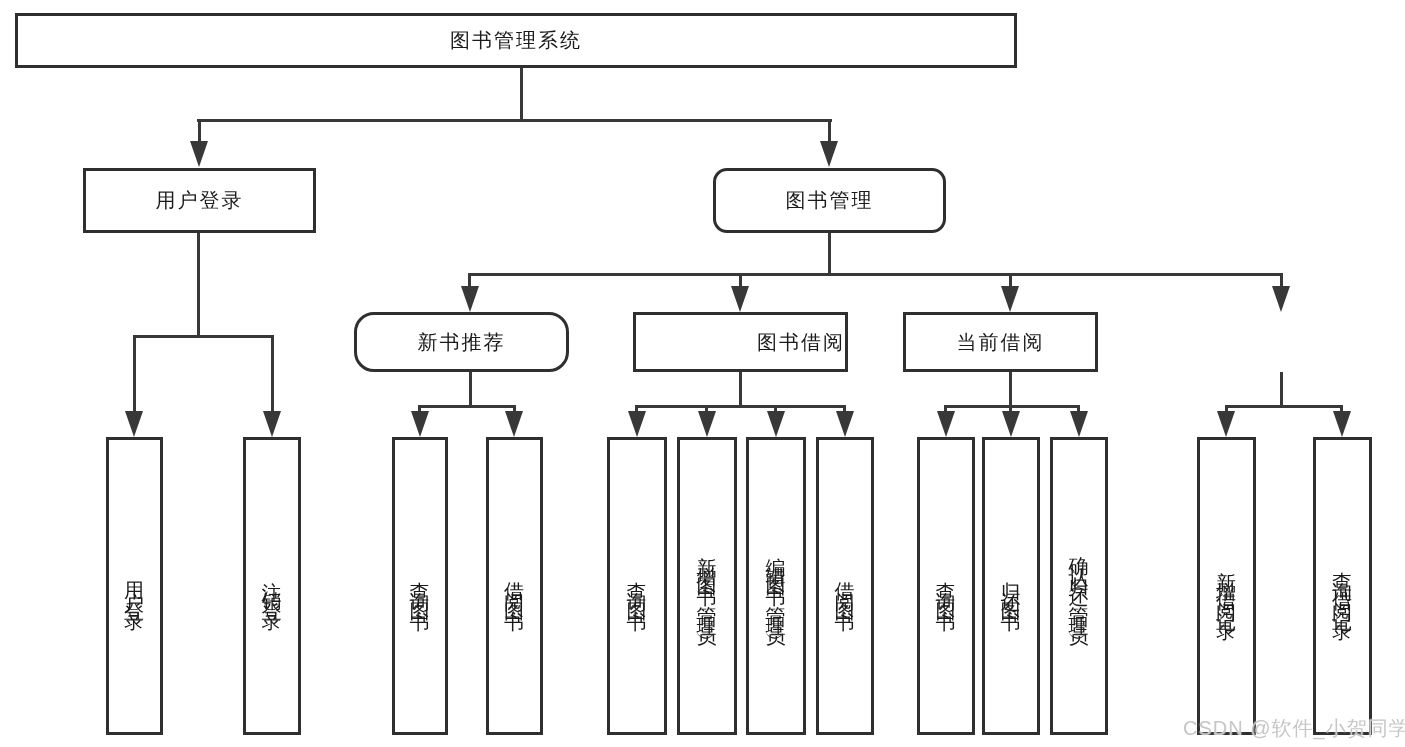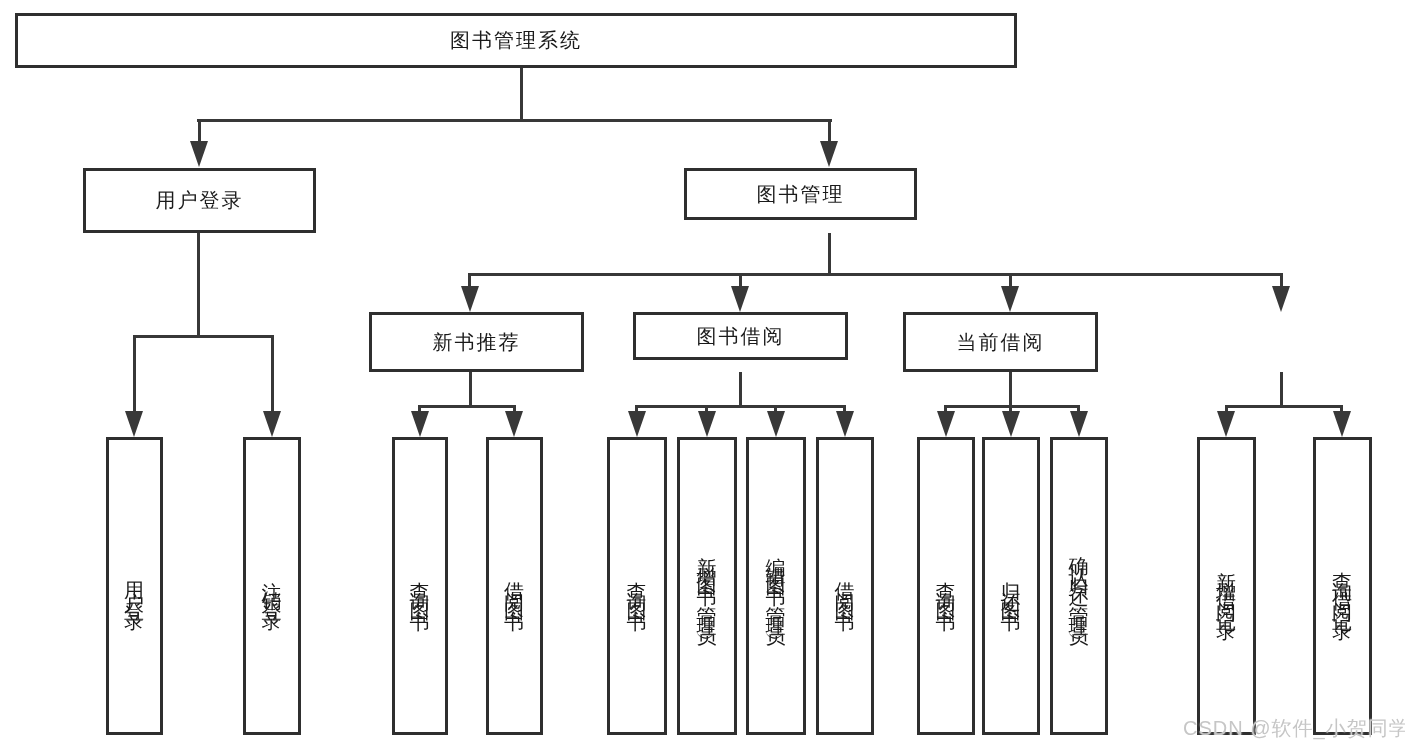--- a/index.html
+++ b/index.html
@@ -72,21 +72,21 @@
   <div class="vline" style="left:520px;top:68px;height:51px;"></div>
   <div class="hline" style="left:197px;top:119px;width:635px;"></div>
   <div class="stem" style="left:198px;top:119px;height:22px;"></div>
   <div class="head" style="left:190px;top:141px;"></div>
   <div class="stem" style="left:828px;top:119px;height:22px;"></div>
   <div class="head" style="left:820px;top:141px;"></div>
 
   <div class="box" style="left:83px;top:168px;width:233px;height:65px;">
     <span class="hlabel">用户登录</span>
   </div>
-  <div class="box" style="left:684px;top:168px;width:233px;height:52px;">
+  <div class="box" style="left:713px;top:168px;width:233px;height:65px;border-radius:14px;">
     <span class="hlabel">图书管理</span>
   </div>
 
   <div class="vline" style="left:197px;top:233px;height:102px;"></div>
   <div class="hline" style="left:133px;top:335px;width:141px;"></div>
   <div class="stem" style="left:133px;top:335px;height:76px;"></div>
   <div class="head" style="left:125px;top:411px;"></div>
   <div class="stem" style="left:271px;top:335px;height:76px;"></div>
   <div class="head" style="left:263px;top:411px;"></div>
 
@@ -101,24 +101,24 @@
   <div class="hline" style="left:469px;top:273px;width:814px;"></div>
   <div class="stem" style="left:468px;top:273px;height:13px;"></div>
   <div class="head" style="left:461px;top:286px;"></div>
   <div class="stem" style="left:739px;top:273px;height:13px;"></div>
   <div class="head" style="left:731px;top:286px;"></div>
   <div class="stem" style="left:1009px;top:273px;height:13px;"></div>
   <div class="head" style="left:1001px;top:286px;"></div>
   <div class="stem" style="left:1280px;top:273px;height:13px;"></div>
   <div class="head" style="left:1272px;top:286px;"></div>
 
-  <div class="box" style="left:369px;top:312px;width:215px;height:60px;">
+  <div class="box" style="left:354px;top:312px;width:215px;height:60px;border-radius:20px;">
     <span class="hlabel">新书推荐</span>
   </div>
-  <div class="box" style="left:633px;top:312px;width:215px;height:48px;">
+  <div class="box" style="left:633px;top:312px;width:215px;height:60px;justify-content:flex-end;">
     <span class="hlabel">图书借阅</span>
   </div>
   <div class="box" style="left:903px;top:312px;width:195px;height:60px;">
     <span class="hlabel">当前借阅</span>
   </div>
 
   <div class="vline" style="left:469px;top:372px;height:33px;"></div>
   <div class="hline" style="left:419px;top:405px;width:97px;"></div>
   <div class="stem" style="left:418px;top:405px;height:6px;"></div>
   <div class="head" style="left:411px;top:411px;"></div>

